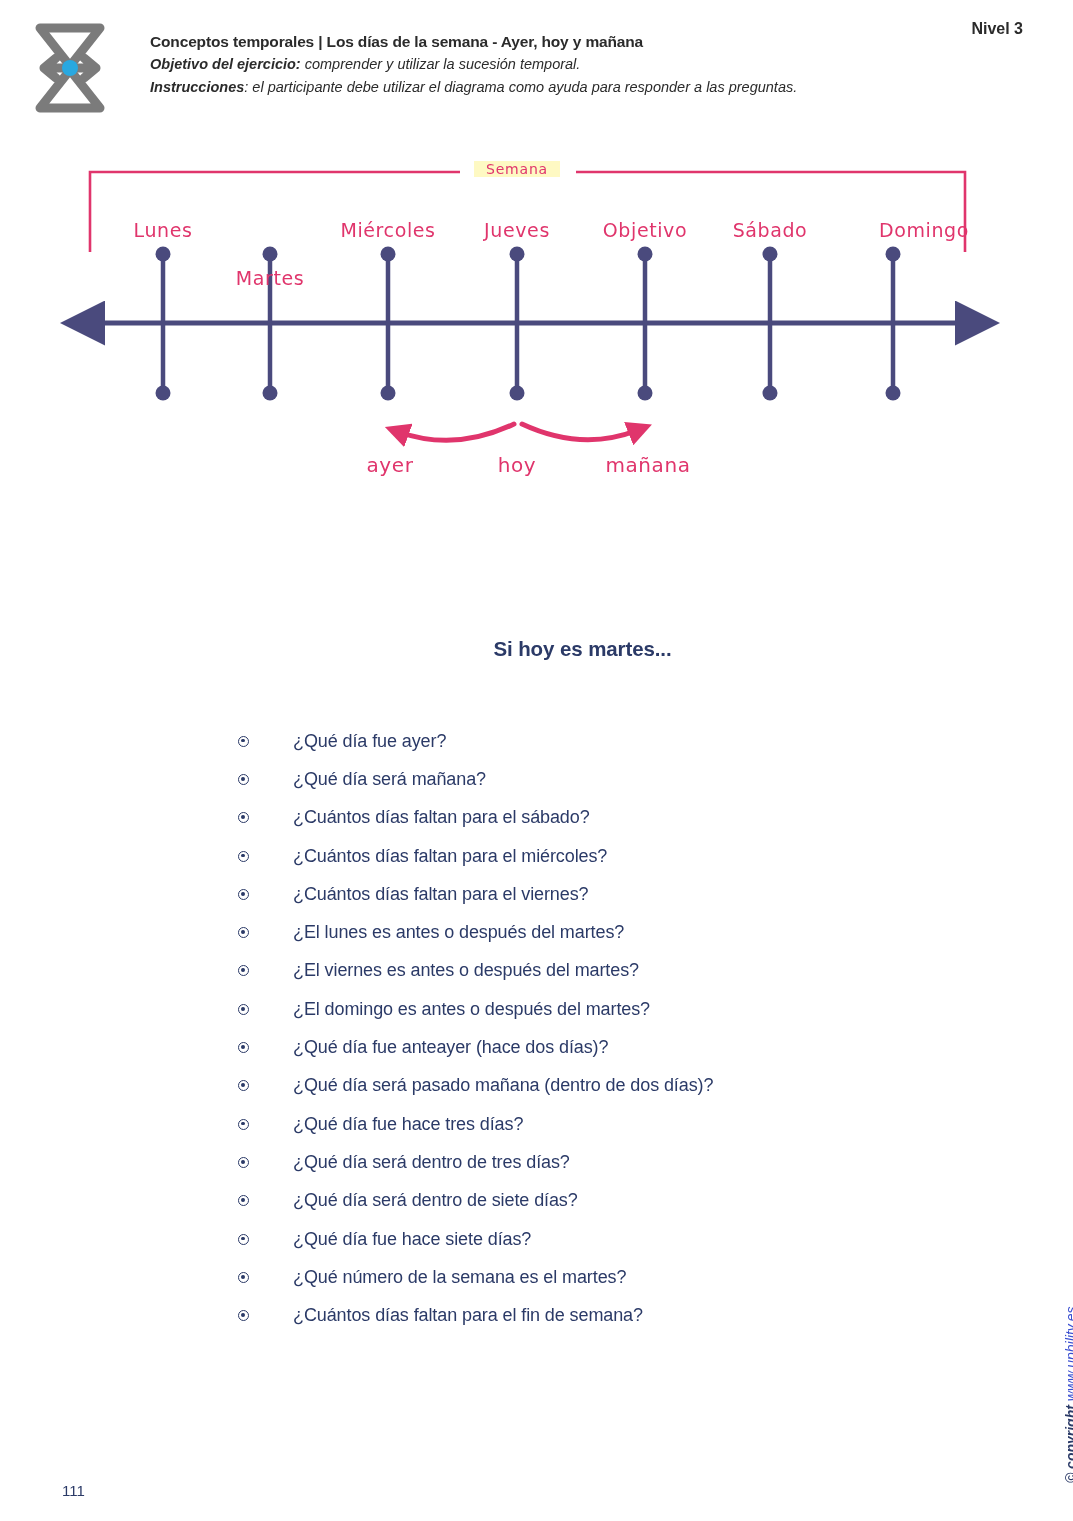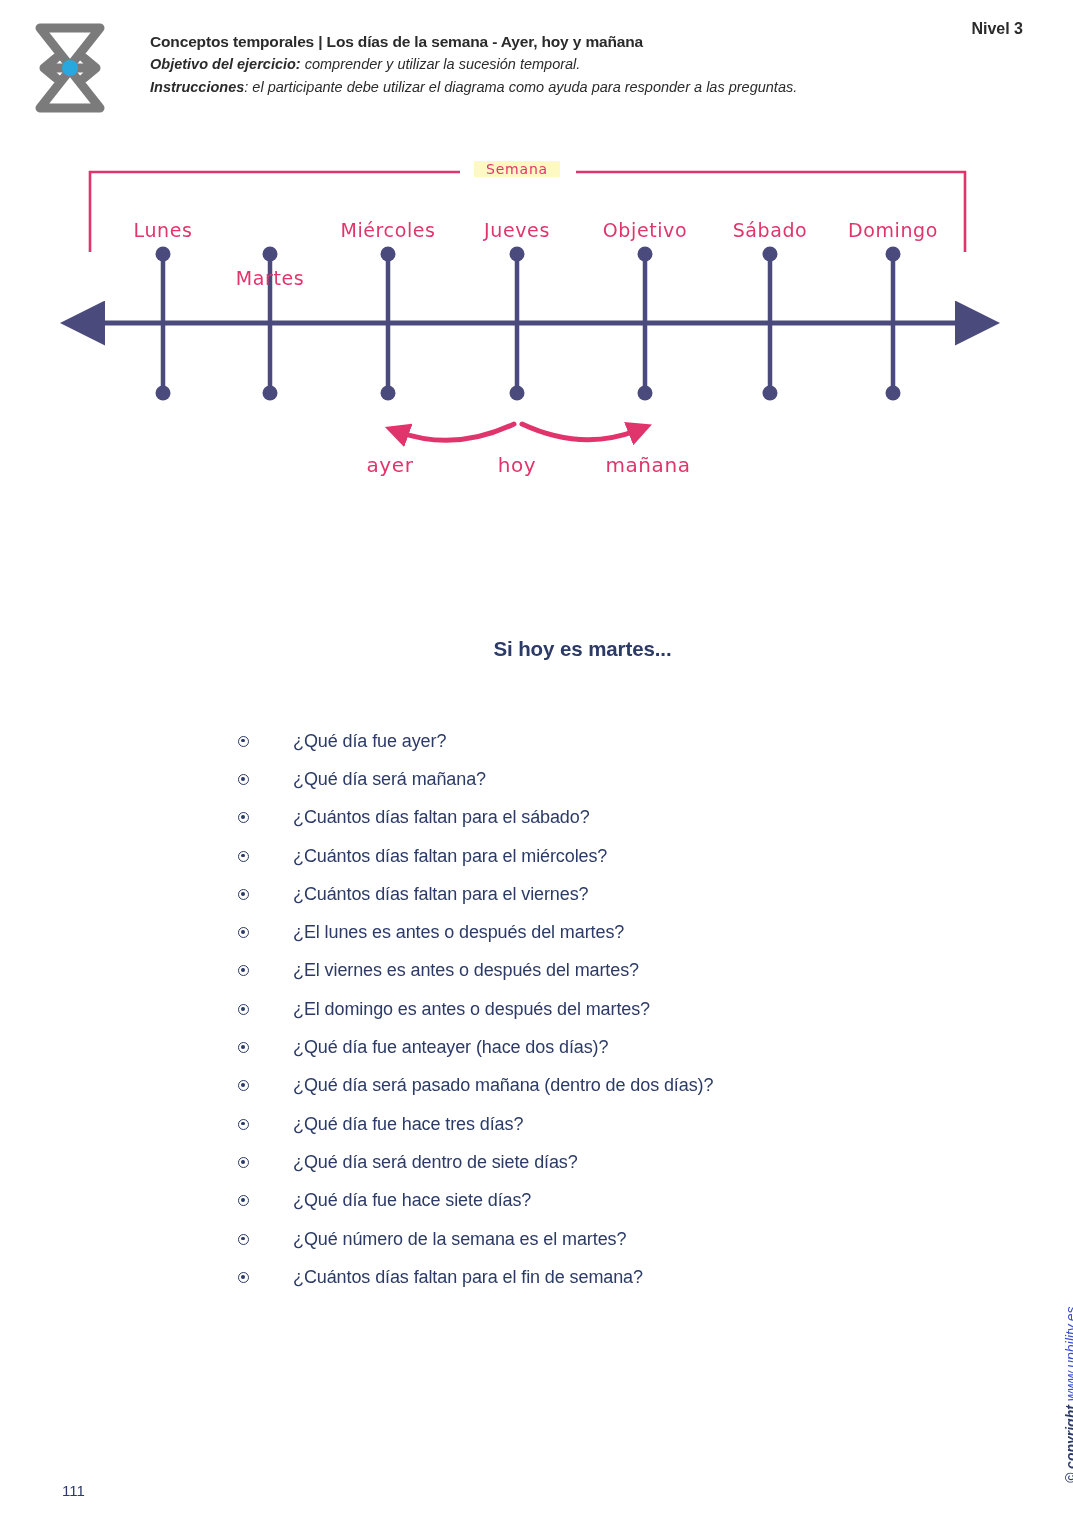--- a/index.html
+++ b/index.html
@@ -282,21 +282,21 @@
   </svg>
 
   <div id="semana-label">Semana</div>
 
   <div class="day-label" style="left:163px; top:79px;">Lunes</div>
   <div class="day-label" style="left:270px; top:79px;margin-top:48px;">Martes</div>
   <div class="day-label" style="left:388px; top:79px;">Miércoles</div>
   <div class="day-label" style="left:517px; top:79px;">Jueves</div>
   <div class="day-label" style="left:645px; top:79px;">Objetivo</div>
   <div class="day-label" style="left:770px; top:79px;">Sábado</div>
-  <div class="day-label" style="left:893px; top:79px;">Domingo</div>
+  <div class="day-label" style="left:924px; top:79px;">Domingo</div>
 
   <div class="rel-label" style="left:390px; top:313px;">ayer</div>
   <div class="rel-label" style="left:517px; top:313px;">hoy</div>
   <div class="rel-label" style="left:648px; top:313px;">mañana</div>
 </div>
 
 <div id="prompt-heading">Si hoy es martes...</div>
 
 <div id="question-list">
   <div class="q-row">
@@ -338,20 +338,24 @@
   <div class="q-row">
     <span class="q-bullet"></span>
     <span class="q-text">¿Qué día será pasado mañana (dentro de dos días)?</span>
   </div>
   <div class="q-row">
     <span class="q-bullet"></span>
     <span class="q-text">¿Qué día fue hace tres días?</span>
   </div>
   <div class="q-row">
     <span class="q-bullet"></span>
+    <span class="q-text">¿Qué día será dentro de tres días?</span>
+  </div>
+  <div class="q-row">
+    <span class="q-bullet"></span>
     <span class="q-text">¿Qué día será dentro de siete días?</span>
   </div>
   <div class="q-row">
     <span class="q-bullet"></span>
     <span class="q-text">¿Qué día fue hace siete días?</span>
   </div>
   <div class="q-row">
     <span class="q-bullet"></span>
     <span class="q-text">¿Qué número de la semana es el martes?</span>
   </div>

